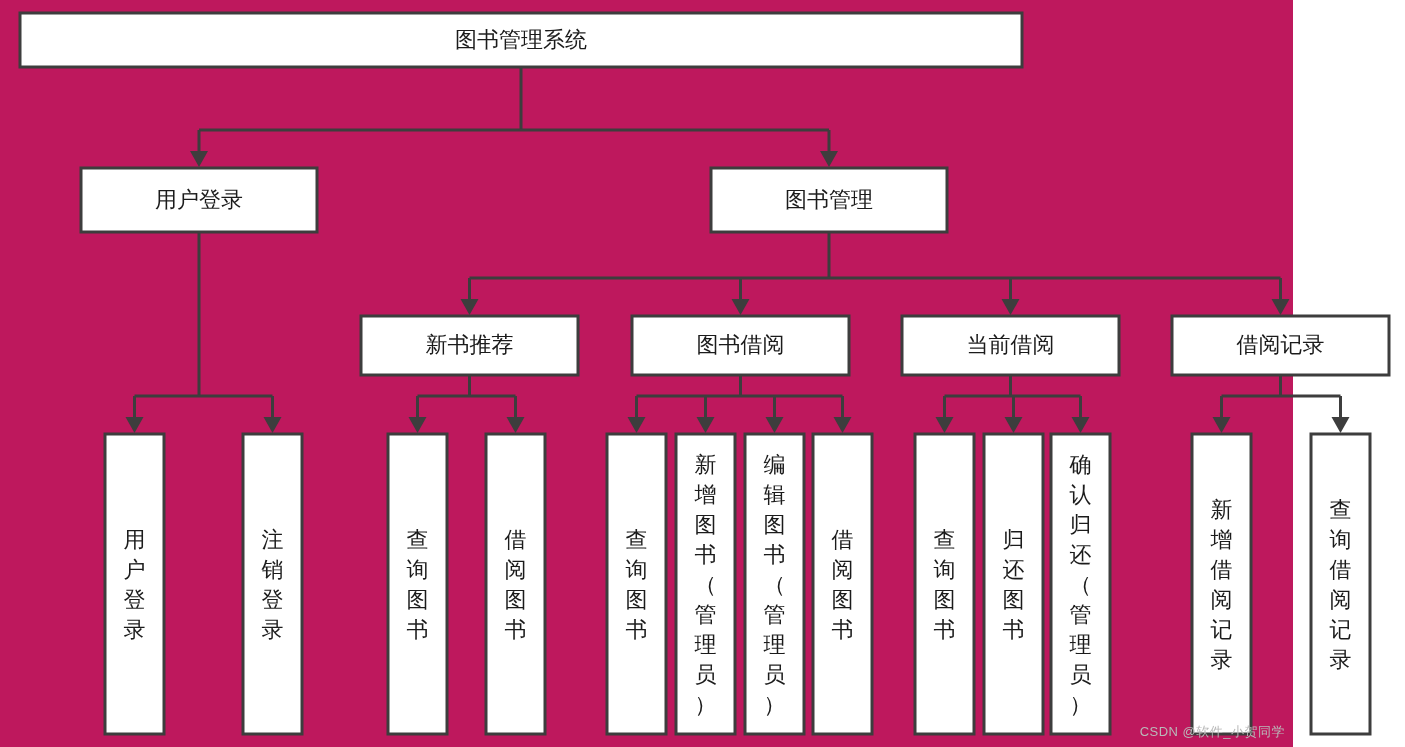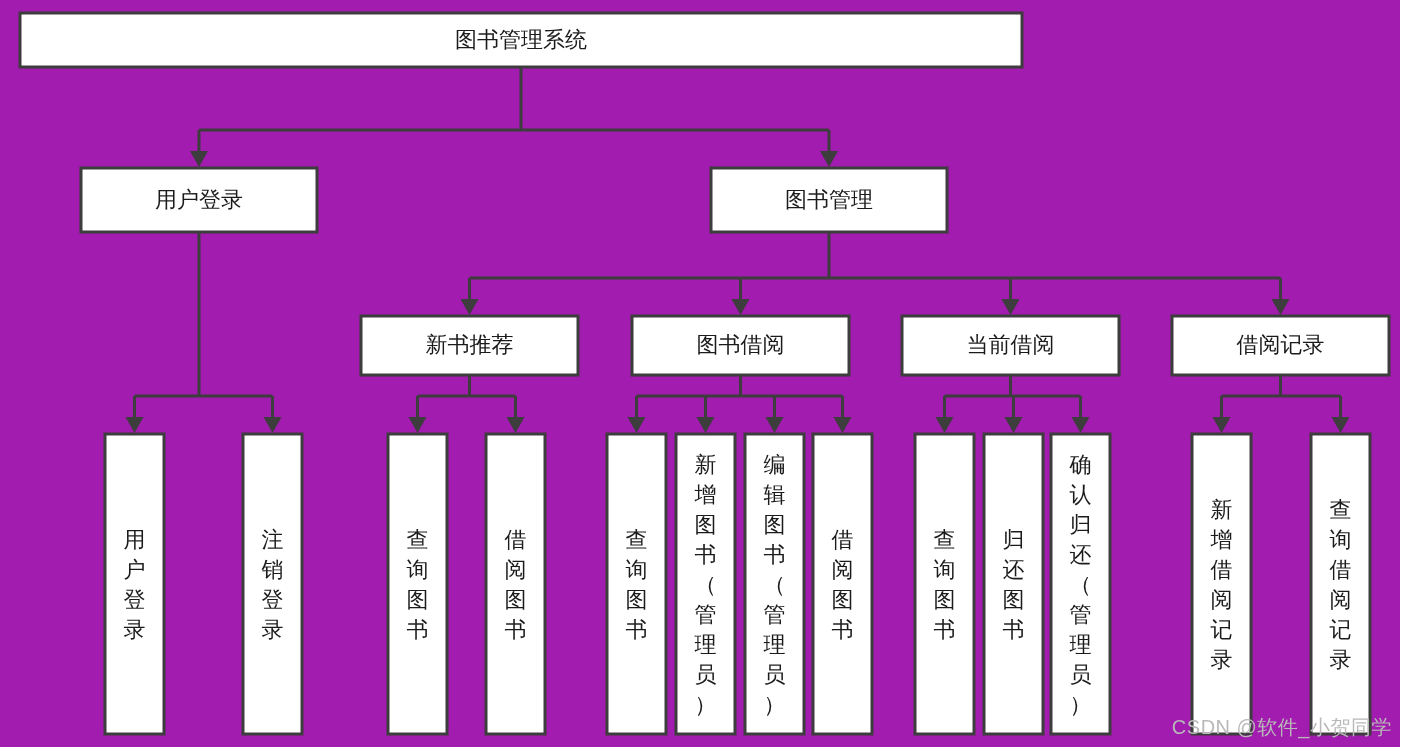--- a/index.html
+++ b/index.html
@@ -10,23 +10,23 @@
   }
   body {
     width: 1405px;
     height: 747px;
     font-family: "Liberation Sans", "DejaVu Sans", sans-serif;
     overflow: hidden;
     position: relative;
   }
   #diagram-root {
     position: relative;
-    width: 1400px;
+    width: 1293px;
     height: 747px;
-    background: #a21caf;
+    background: #be185d;
   }
   svg.diagram {
     position: absolute;
     left: 0;
     top: 0;
     width: 1405px;
     height: 747px;
     display: block;
   }
   .node-box {
@@ -55,21 +55,21 @@
     font-family: "Liberation Sans", "DejaVu Sans", sans-serif;
     fill: #1b1b1b;
     font-size: 22px;
     text-anchor: middle;
   }
   .watermark {
     position: absolute;
     right: 8px;
     bottom: 6px;
     font-family: "Liberation Sans", "DejaVu Sans", sans-serif;
-    font-size: 20px;
+    font-size: 13px;
     color: #b9b9b9;
     letter-spacing: 0.5px;
     white-space: nowrap;
     user-select: none;
   }
 </style>
 </head>
 <body>
 
 <div id="diagram-root">

